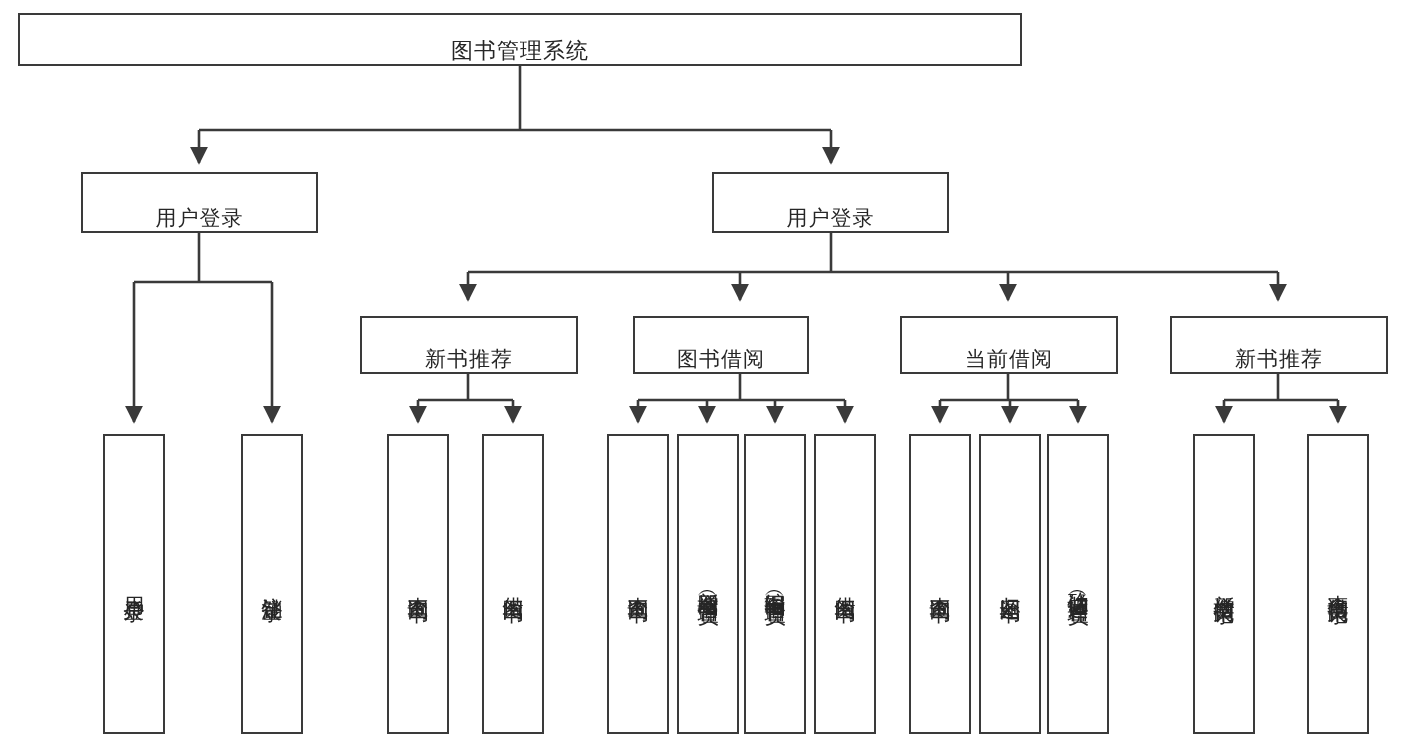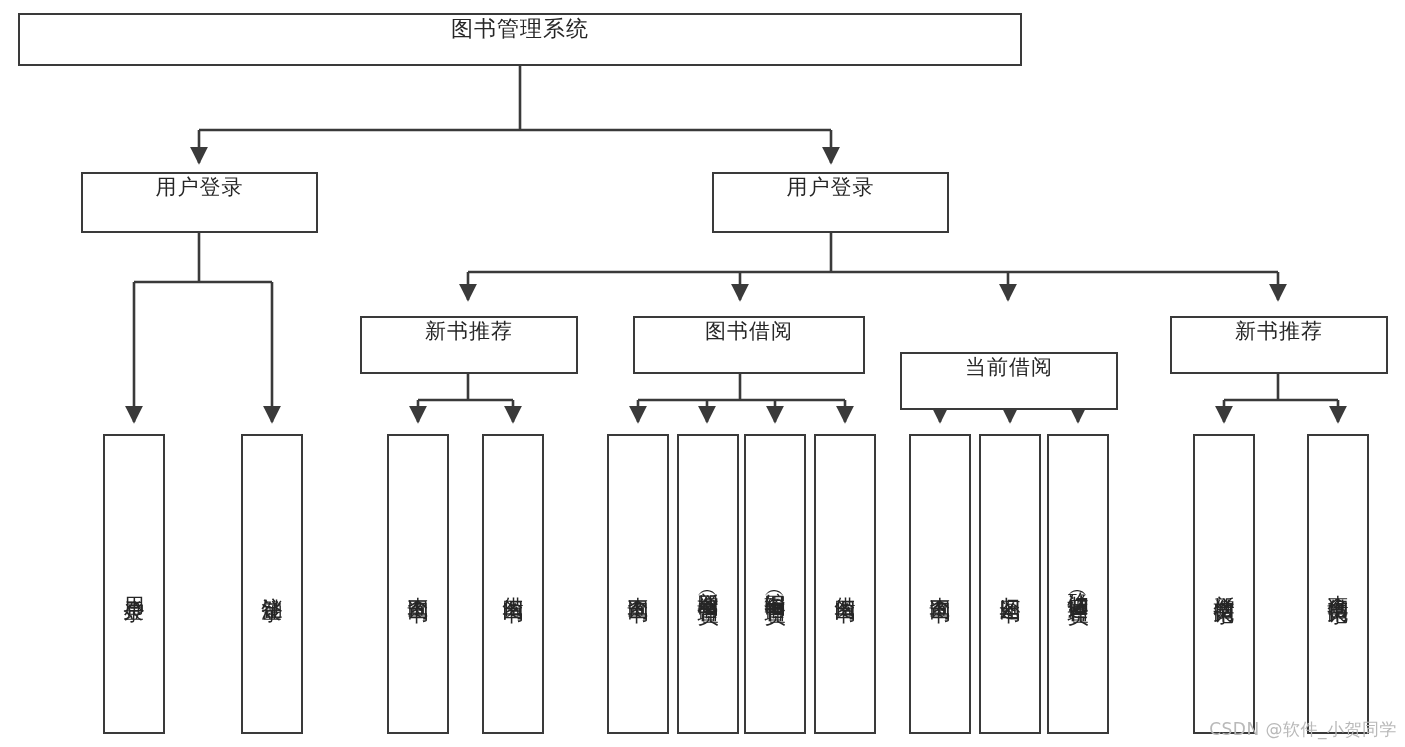--- a/index.html
+++ b/index.html
@@ -20,21 +20,21 @@
     left:0; top:0;
     width:1405px; height:747px;
     pointer-events:none;
   }
   .node{
     position:absolute;
     box-sizing:border-box;
     background:#ffffff;
     border:2px solid #3a3a3a;
     display:flex;
-    align-items:flex-start;
+    align-items:flex-end;
     justify-content:center;
     z-index:2;
   }
   .node .label{
     font-size:21px;
     line-height:1.25;
     letter-spacing:1px;
     color:#262626;
     white-space:nowrap;
     text-align:center;
@@ -130,25 +130,25 @@
   </div>
 
   <div class="node" style="left:712px;top:172px;width:237px;height:61px;">
     <span class="label">用户登录</span>
   </div>
 
   <div class="node" style="left:360px;top:316px;width:218px;height:58px;">
     <span class="label">新书推荐</span>
   </div>
 
-  <div class="node" style="left:633px;top:316px;width:232px;height:58px;">
+  <div class="node" style="left:633px;top:316px;width:176px;height:58px;">
     <span class="label">图书借阅</span>
   </div>
 
-  <div class="node" style="left:900px;top:316px;width:218px;height:58px;margin-top:36px;">
+  <div class="node" style="left:900px;top:316px;width:218px;height:58px;">
     <span class="label">当前借阅</span>
   </div>
 
   <div class="node" style="left:1170px;top:316px;width:218px;height:58px;">
     <span class="label">新书推荐</span>
   </div>
 
   <div class="node leaf" style="left:103px;top:434px;width:62px;height:300px;">
     <span class="label">用户登录</span>
   </div>
@@ -194,15 +194,14 @@
   </div>
 
   <div class="node leaf" style="left:1193px;top:434px;width:62px;height:300px;">
     <span class="label">新增借阅记录</span>
   </div>
 
   <div class="node leaf" style="left:1307px;top:434px;width:62px;height:300px;">
     <span class="label">查询借阅记录</span>
   </div>
 
-  <div id="watermark">CSDN @软件_小贺同学</div>
 
 </div>
 
 </body></html>

